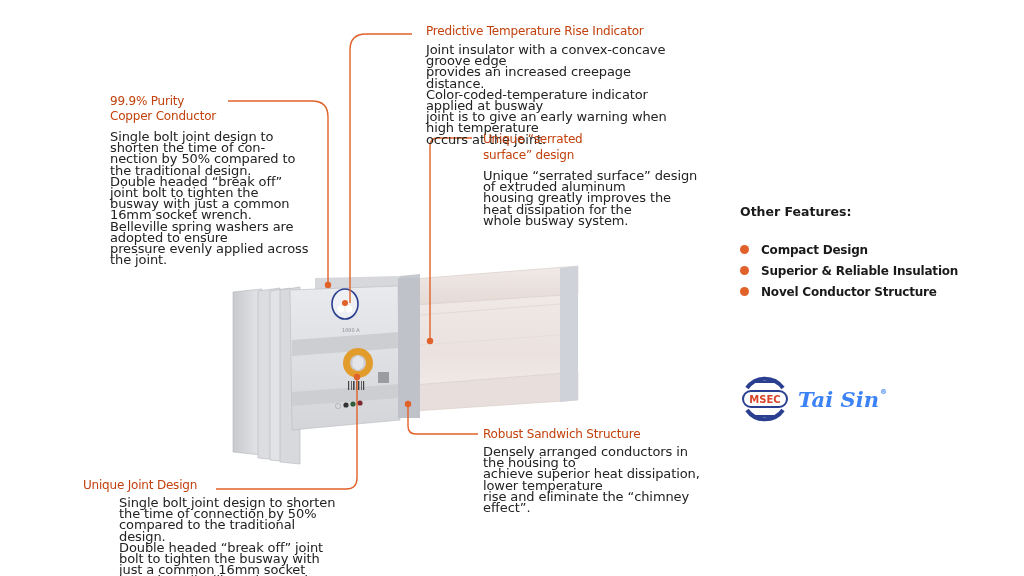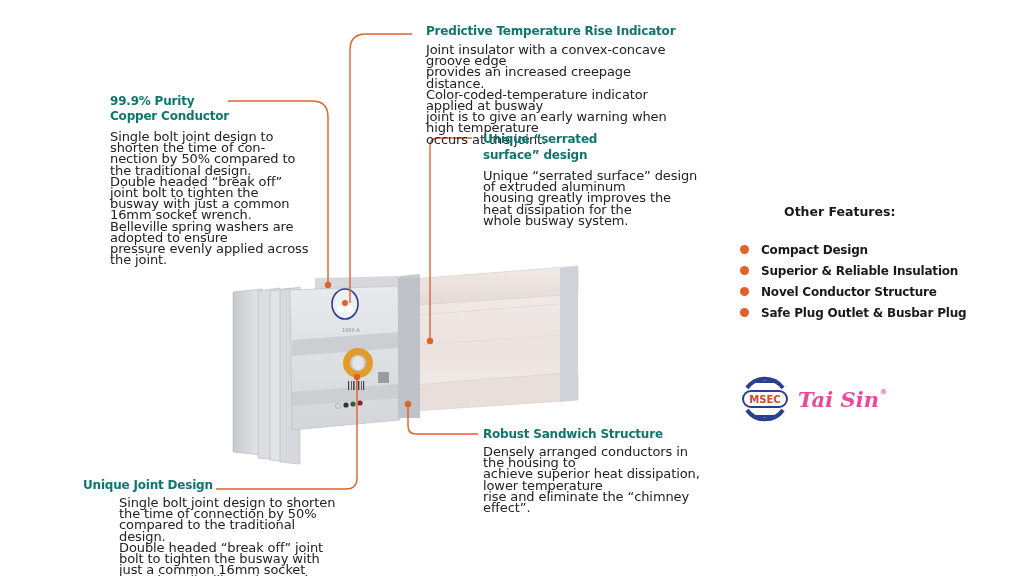--- a/index.html
+++ b/index.html
@@ -1,22 +1,22 @@
 <!DOCTYPE html>
 <html><head>
 <meta charset="utf-8">
 <style>
   * { margin:0; padding:0; box-sizing:border-box; }
   html, body { width:1024px; height:576px; background:#ffffff; overflow:hidden; }
   body { position:relative; font-family:"DejaVu Sans", "Liberation Sans", sans-serif; color:#1a1a1a; }
   .abs { position:absolute; }
-  .title { font-weight:bold; color:#0f766e; letter-spacing:-0.2px; }
+  .title { font-weight:normal; color:#c2410c; letter-spacing:-0.2px; }
   .desc { font-size:13px; line-height:11.2px; color:#222; white-space:pre-line; letter-spacing:-0.1px; }
   svg.lines { position:absolute; left:0; top:0; width:1024px; height:576px; pointer-events:none; }
-  .feat-title { font-weight:bold; font-size:12.5px; color:#1a1a1a;margin-left:44px; }
+  .feat-title { font-weight:bold; font-size:12.5px; color:#1a1a1a; }
   .feat-list { list-style:none; }
   .feat-list li { display:flex; align-items:center; height:21px; }
   .bullet { width:9px; height:9px; border-radius:50%; margin-right:12px; flex:none; }
   .feat-label { font-weight:bold; font-size:12px; color:#1a1a1a; letter-spacing:-0.2px; }
   .brand-name { font-family:"DejaVu Serif", "Liberation Serif", serif; font-style:italic; font-weight:bold; font-size:21px; }
   .brand-reg { font-size:7px; vertical-align:top; margin-left:1px; }
 </style>
 </head>
 <body>
 
@@ -165,32 +165,28 @@
       <span class="feat-label">Compact Design</span>
     </li>
     <li>
       <span class="bullet" style="background:#e0622a;"></span>
       <span class="feat-label">Superior &amp; Reliable Insulation</span>
     </li>
     <li>
       <span class="bullet" style="background:#e0622a;"></span>
       <span class="feat-label">Novel Conductor Structure</span>
     </li>
-    <li>
-      <span class="bullet" style="background:#e0622a;"></span>
-      <span class="feat-label">Safe Plug Outlet &amp; Busbar Plug</span>
-    </li>
   </ul>
 </div>
 
 <div class="abs" style="left:741px;top:374px;display:flex;align-items:center;">
   <svg width="48" height="50" viewBox="0 0 48 50">
     <path d="M6,14 A22,22 0 0 1 42,14" fill="none" stroke="#2a3f8f" stroke-width="4"></path>
     <path d="M6,36 A22,22 0 0 0 42,36" fill="none" stroke="#2a3f8f" stroke-width="4"></path>
     <line x1="11" y1="8" x2="37" y2="8" stroke="#2a3f8f" stroke-width="2"></line>
     <line x1="11" y1="42" x2="37" y2="42" stroke="#2a3f8f" stroke-width="2"></line>
     <rect x="2" y="17" width="44" height="16" rx="8" fill="#ffffff" stroke="#2a3f8f" stroke-width="2"></rect>
     <text x="24" y="29" text-anchor="middle" font-family="DejaVu Sans, sans-serif" font-weight="bold" font-size="10" fill="#d9452b">MSEC</text>
   </svg>
-  <span class="brand-name" style="color:#ec4899;margin-left:9px;">
+  <span class="brand-name" style="color:#3b82f6;margin-left:9px;">
     <span>Tai Sin</span><span class="brand-reg">®</span>
   </span>
 </div>
 
 </body></html>

